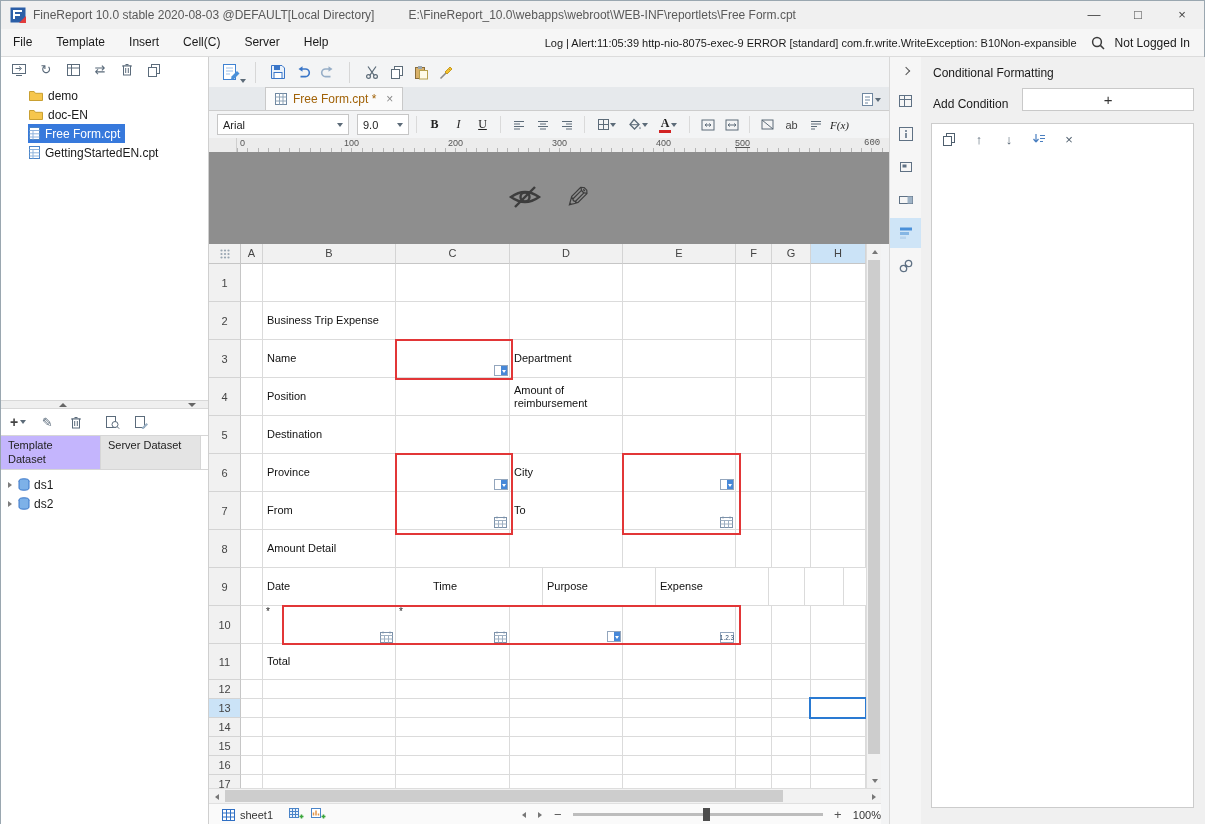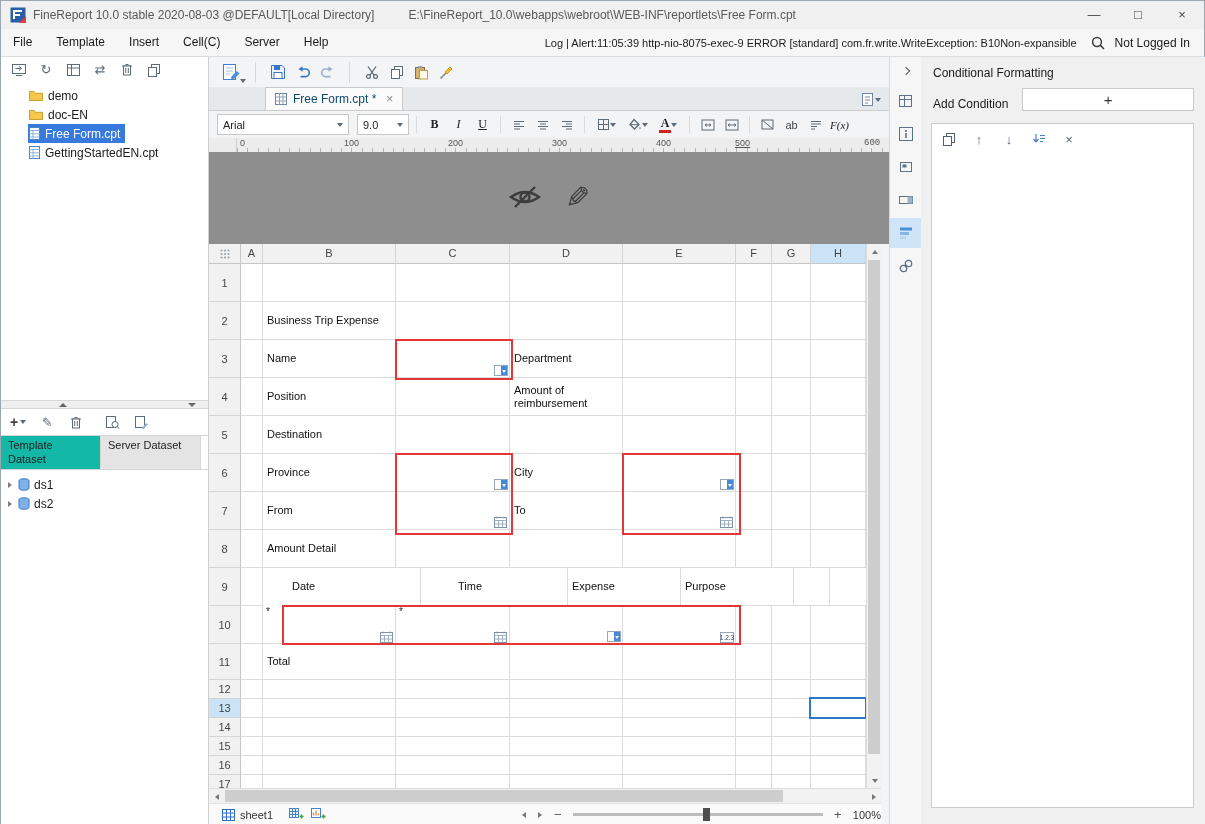--- a/index.html
+++ b/index.html
@@ -28,36 +28,36 @@
 .tbico{display:flex;align-items:center;justify-content:center;min-width:16px;height:16px;color:#5b6b7b;font-size:13px;line-height:1}
 #file-tree{flex:none;height:318px;padding-top:4px;overflow:hidden}
 .tree-item{display:flex;align-items:center;gap:5px;height:19px;margin-left:27px;width:fit-content;padding:0 5px 0 1px;font-size:12px;color:#1a1a1a;white-space:nowrap}
 .tree-item.selected{background:#3779dc;color:#fff}
 #lp-divider{flex:none;height:9px;background:#efefef;border-top:1px solid #d8d8d8;border-bottom:1px solid #d8d8d8;position:relative}
 .tri-up{position:absolute;left:58px;top:2px;width:0;height:0;border-left:4px solid transparent;border-right:4px solid transparent;border-bottom:4px solid #666}
 .tri-dn{position:absolute;right:12px;top:2px;width:0;height:0;border-left:4px solid transparent;border-right:4px solid transparent;border-top:4px solid #666}
 #ds-toolbar{flex:none;height:26px;display:flex;align-items:center;gap:13px;padding:0 9px}
 #ds-tabs{flex:none;display:flex;border-top:1px solid #d6d6d6;border-bottom:1px solid #d6d6d6}
 .ds-tab{width:100px;height:33px;padding:2px 7px;font-size:11px;line-height:1.3;color:#222;background:#e4e4e4;border-right:1px solid #d6d6d6}
-.ds-tab.active{background:#14b8a6}
+.ds-tab.active{background:#c4b5fd}
 #ds-tree{flex:1;padding-top:5px;background:#fff}
 .ds-item{display:flex;align-items:center;gap:4px;height:19px;padding-left:7px;font-size:12px;color:#1a1a1a}
 .tri-r{width:0;height:0;border-left:4px solid #7d7d7d;border-top:3.5px solid transparent;border-bottom:3.5px solid transparent;margin-right:2px}
 
 
 #main{position:absolute;left:208px;top:56px;width:680px;height:768px;background:#f3f4f5}
 #tb1{height:30px;display:flex;align-items:center;padding-left:7px}
 #widget-btn{position:relative;width:30px;height:27px;display:flex;align-items:center;justify-content:center}
 .caret{width:0;height:0;border-left:3.5px solid transparent;border-right:3.5px solid transparent;border-top:4px solid #5c6b78}
 #widget-btn .caret{position:absolute;right:0;bottom:3px}
 .vsep{width:1px;height:21px;background:#d7d7d7;margin:0 9px}
 .tb-btn{width:25px;height:25px;display:flex;align-items:center;justify-content:center}
 #tabrow{height:24px;display:flex;align-items:flex-end;background:#e6e9ec;border-bottom:1px solid #cdcdcd;position:relative;padding-left:56px}
 #doc-tab{display:flex;align-items:center;gap:6px;height:23px;background:#fbfbfb;border:1px solid #c9c9c9;border-bottom:none;padding:0 9px}
-#doc-tab .ttl{font-size:12px;color:#0c4a6e;white-space:nowrap}
+#doc-tab .ttl{font-size:12px;color:#a16207;white-space:nowrap}
 #doc-tab .close{font-size:12px;color:#8a8a8a;margin-left:4px;line-height:1}
 #tab-extra{position:absolute;right:8px;bottom:4px;display:flex;align-items:center;gap:2px}
 #fmtbar{height:27px;display:flex;align-items:center;padding-left:8px;gap:3px}
 .sel{display:flex;align-items:center;justify-content:space-between;background:#fff;border:1px solid #c6c6c6;height:21px;font-size:11px;color:#222;padding:0 5px}
 #font-sel{width:132px}
 #size-sel{width:52px;margin-left:5px}
 .fbtn{min-width:21px;height:21px;display:flex;align-items:center;justify-content:center;font-size:12px;color:#222}
 .fsep{width:1px;height:17px;background:#dadada;margin:0 4px}
 .serif{font-family:"Liberation Serif",serif}
 #rulerrow{height:14px;display:flex}
@@ -572,24 +572,24 @@
             <div class="gcell" style="width: 114px; height: 38px;"></div>
             <div class="gcell" style="width: 113px; height: 38px;"></div>
             <div class="gcell" style="width: 113px; height: 38px;"></div>
             <div class="gcell" style="width: 36px; height: 38px;"></div>
             <div class="gcell" style="width: 39px; height: 38px;"></div>
             <div class="gcell" style="width: 55px; height: 38px;"></div>
           </div>
           <div class="grow">
             <div class="grhead" style="height: 38px;">9</div>
             <div class="gcell" style="width: 22px; height: 38px;"></div>
-            <div class="gcell" style="width: 133px; height: 38px; margin-left: 25px;">Date</div>
+            <div class="gcell" style="width: 133px; height: 38px;">Date</div>
             <div class="gcell" style="width: 114px; height: 38px; margin-left: 33px;">Time</div>
+            <div class="gcell" style="width: 113px; height: 38px;">Purpose</div>
             <div class="gcell" style="width: 113px; height: 38px;">Expense</div>
-            <div class="gcell" style="width: 113px; height: 38px;">Purpose</div>
             <div class="gcell" style="width: 36px; height: 38px;"></div>
             <div class="gcell" style="width: 39px; height: 38px;"></div>
             <div class="gcell" style="width: 55px; height: 38px;"></div>
           </div>
           <div class="grow">
             <div class="grhead" style="height: 38px;">10</div>
             <div class="gcell" style="width: 22px; height: 38px;"></div>
             <div class="gcell" style="width: 133px; height: 38px;"></div>
             <div class="gcell" style="width: 114px; height: 38px;"></div>
             <div class="gcell" style="width: 113px; height: 38px;"></div>

